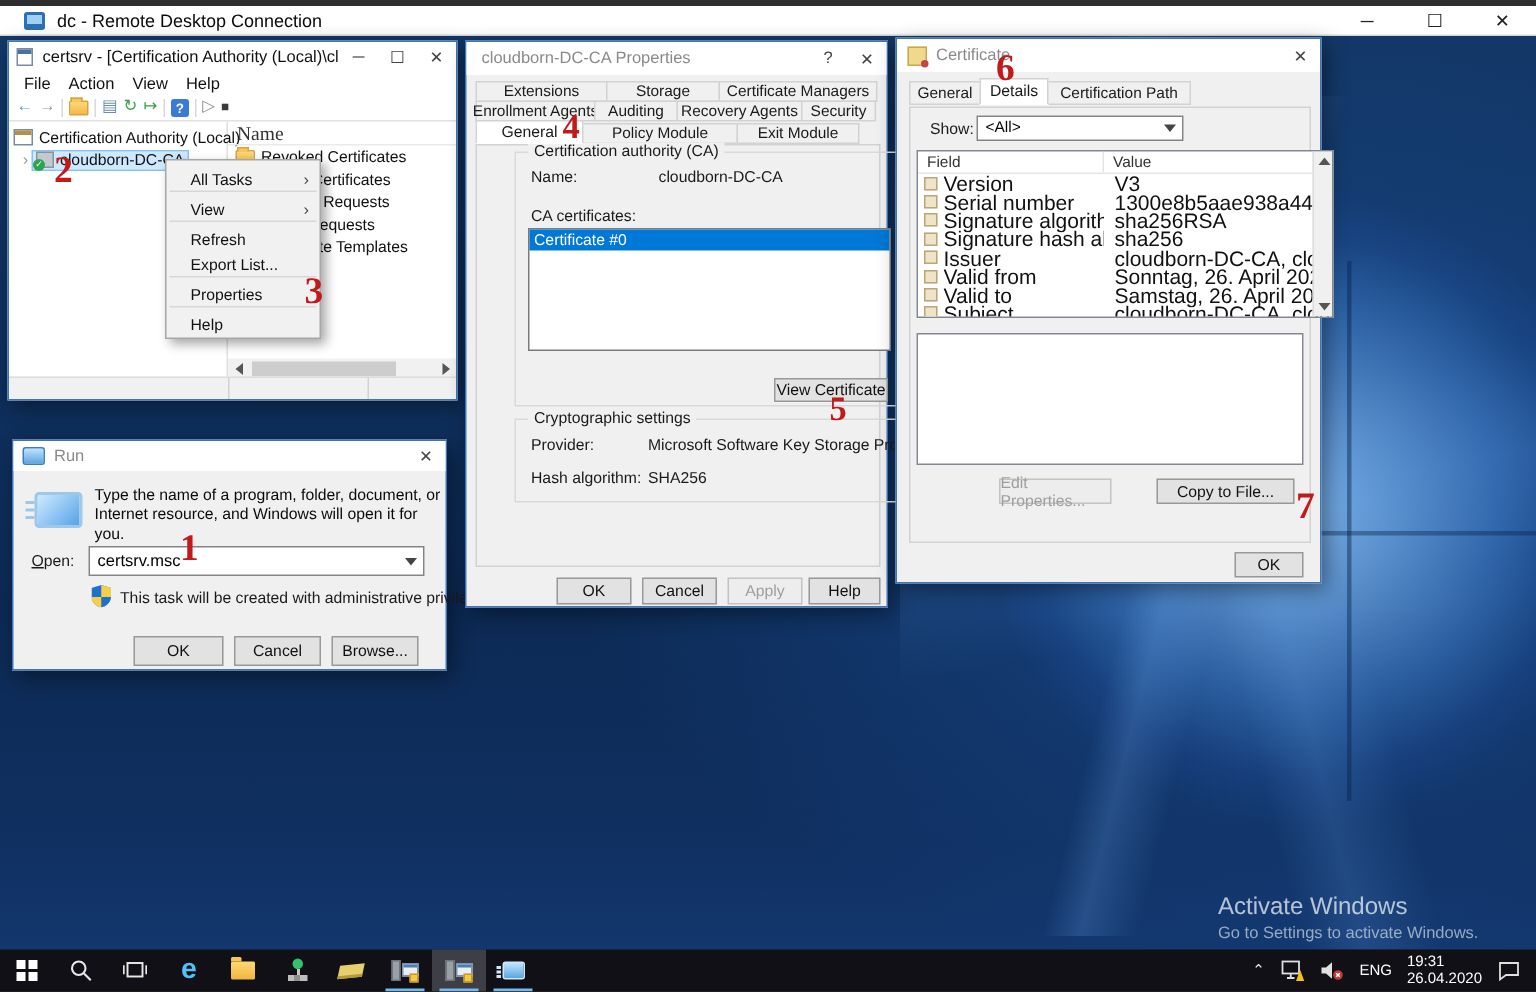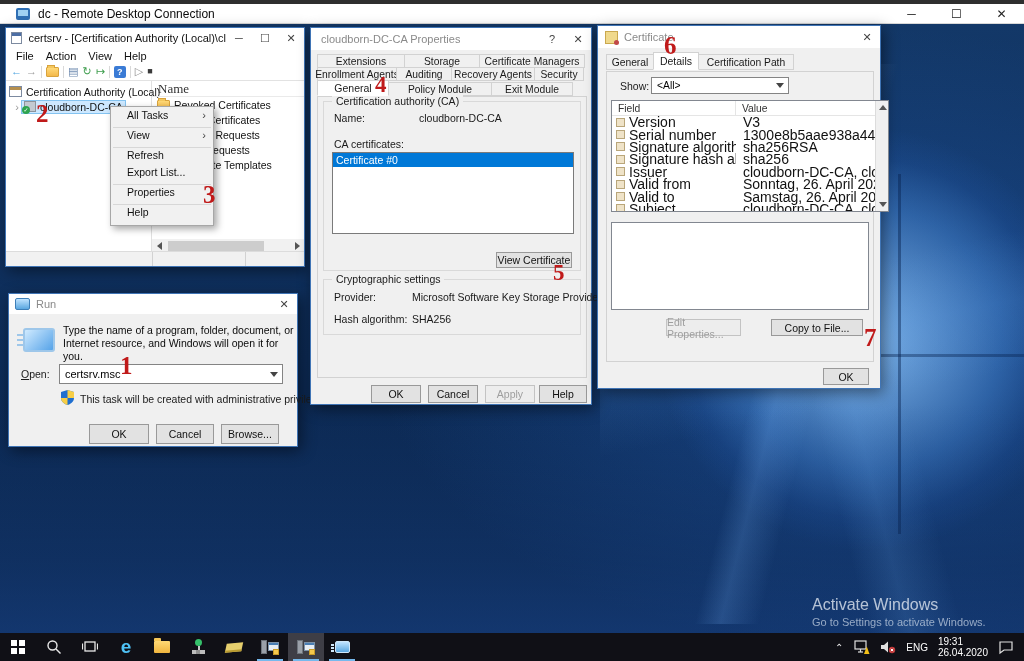--- a/index.html
+++ b/index.html
@@ -47,21 +47,21 @@
   .win { position:absolute; background:#f0f0f0; border:1px solid #3f74b5; box-shadow:3px 4px 14px rgba(0,0,0,.45); }
   .tbar { height:20px; background:#fff; display:flex; align-items:center; position:relative; }
   .tbar .ttl { font-size:11px; color:#8a8a8a; margin-left:6px; white-space:nowrap; overflow:hidden; }
   .tbar .ttl.dark { color:#111; }
   .tbar .ctr { margin-left:auto; display:flex; height:100%; }
   .tbar .ctr span { width:26px; display:flex; align-items:center; justify-content:center; font-size:11px; color:#444; }
   .b { position:absolute; background:#e2e2e2; border:1px solid #999; font-size:10.5px; color:#111;
        display:flex; align-items:center; justify-content:center; }
   .b.dis { color:#9e9e9e; background:#ededed; border-color:#c3c3c3; }
   .chev { width:0; height:0; border-left:4px solid transparent; border-right:4px solid transparent; border-top:5px solid #444; }
-  .groupbox { position:absolute; border:1px solid #d9d9d9; }
+  .groupbox { position:absolute; border:1px solid #d9d9d9;margin-left:20px; }
   .legend { position:absolute; top:-7px; left:8px; background:#f0f0f0; padding:0 4px; font-size:10.5px; color:#1a1a1a; white-space:nowrap; }
   .lbl { position:absolute; font-size:10.5px; color:#1a1a1a; white-space:nowrap; }
 
   
   #mmc { left:5px; top:27px; width:300px; height:240px; background:#fff; }
   #mmc .tbar { border-bottom:none; }
   .mmc-ico { width:13px; height:12px; margin-left:5px; border:1px solid #7c8aa0; background:#fff; position:relative; }
   .mmc-ico::before { content:""; position:absolute; left:0; top:0; right:0; height:3px; background:#4d6fa5; }
   .menubar { height:15px; display:flex; align-items:center; padding-left:4px; background:#fff; }
   .menubar span { font-size:11px; color:#111; padding:0 6px; }
@@ -95,21 +95,21 @@
   .tri-u { width:0;height:0;border-left:4px solid transparent;border-right:4px solid transparent;border-bottom:5px solid #555; }
   .tri-d { width:0;height:0;border-left:4px solid transparent;border-right:4px solid transparent;border-top:5px solid #555; }
   .hthumb { flex:1; height:10px; background:#cdcdcd; margin:0 26px 0 2px; }
   .statusbar { position:absolute; left:0; bottom:0; width:298px; height:15px; background:#f1f1f1; border-top:1px solid #dcdcdc; display:flex; }
   .statusbar i { width:1px; height:100%; background:#d2d2d2; }
   .statusbar .s1 { width:146px; } .statusbar .s2 { width:92px; }
 
   
   #ctxmenu { position:absolute; left:110px; top:106px; width:104px; background:#f1f1f1;
              border:1px solid #a7a7a7; box-shadow:3px 3px 7px rgba(0,0,0,.35); z-index:30; padding:2px 0; }
-  .mi { height:17px; display:flex; align-items:flex-start; font-size:10.5px; color:#111; padding:0 7px 0 16px; }
+  .mi { height:17px; display:flex; align-items:flex-end; font-size:10.5px; color:#111; padding:0 7px 0 16px; }
   .mi .arr { margin-left:auto; color:#444; font-size:11px; }
   .msep { height:1px; background:#d7d7d7; margin:1px 2px; }
 
   
   #run { left:8px; top:293px; width:290px; height:154px; }
   .run-ico-sm { width:15px; height:12px; margin-left:6px; background:linear-gradient(#bfe3ff,#5aa7e0);
                 border:1px solid #3e7fb8; border-radius:2px; }
   .run-ico-big { position:absolute; left:14px; top:34px; width:32px; height:24px;
                  background:linear-gradient(135deg,#cfeaff,#56a3e8); border:2px solid #9ec7ea; border-radius:3px; }
   .run-ico-big::before { content:""; position:absolute; left:-8px; top:4px; width:6px; height:2px; background:#9ec7ea; box-shadow:0 5px 0 #9ec7ea, 0 10px 0 #9ec7ea; }

